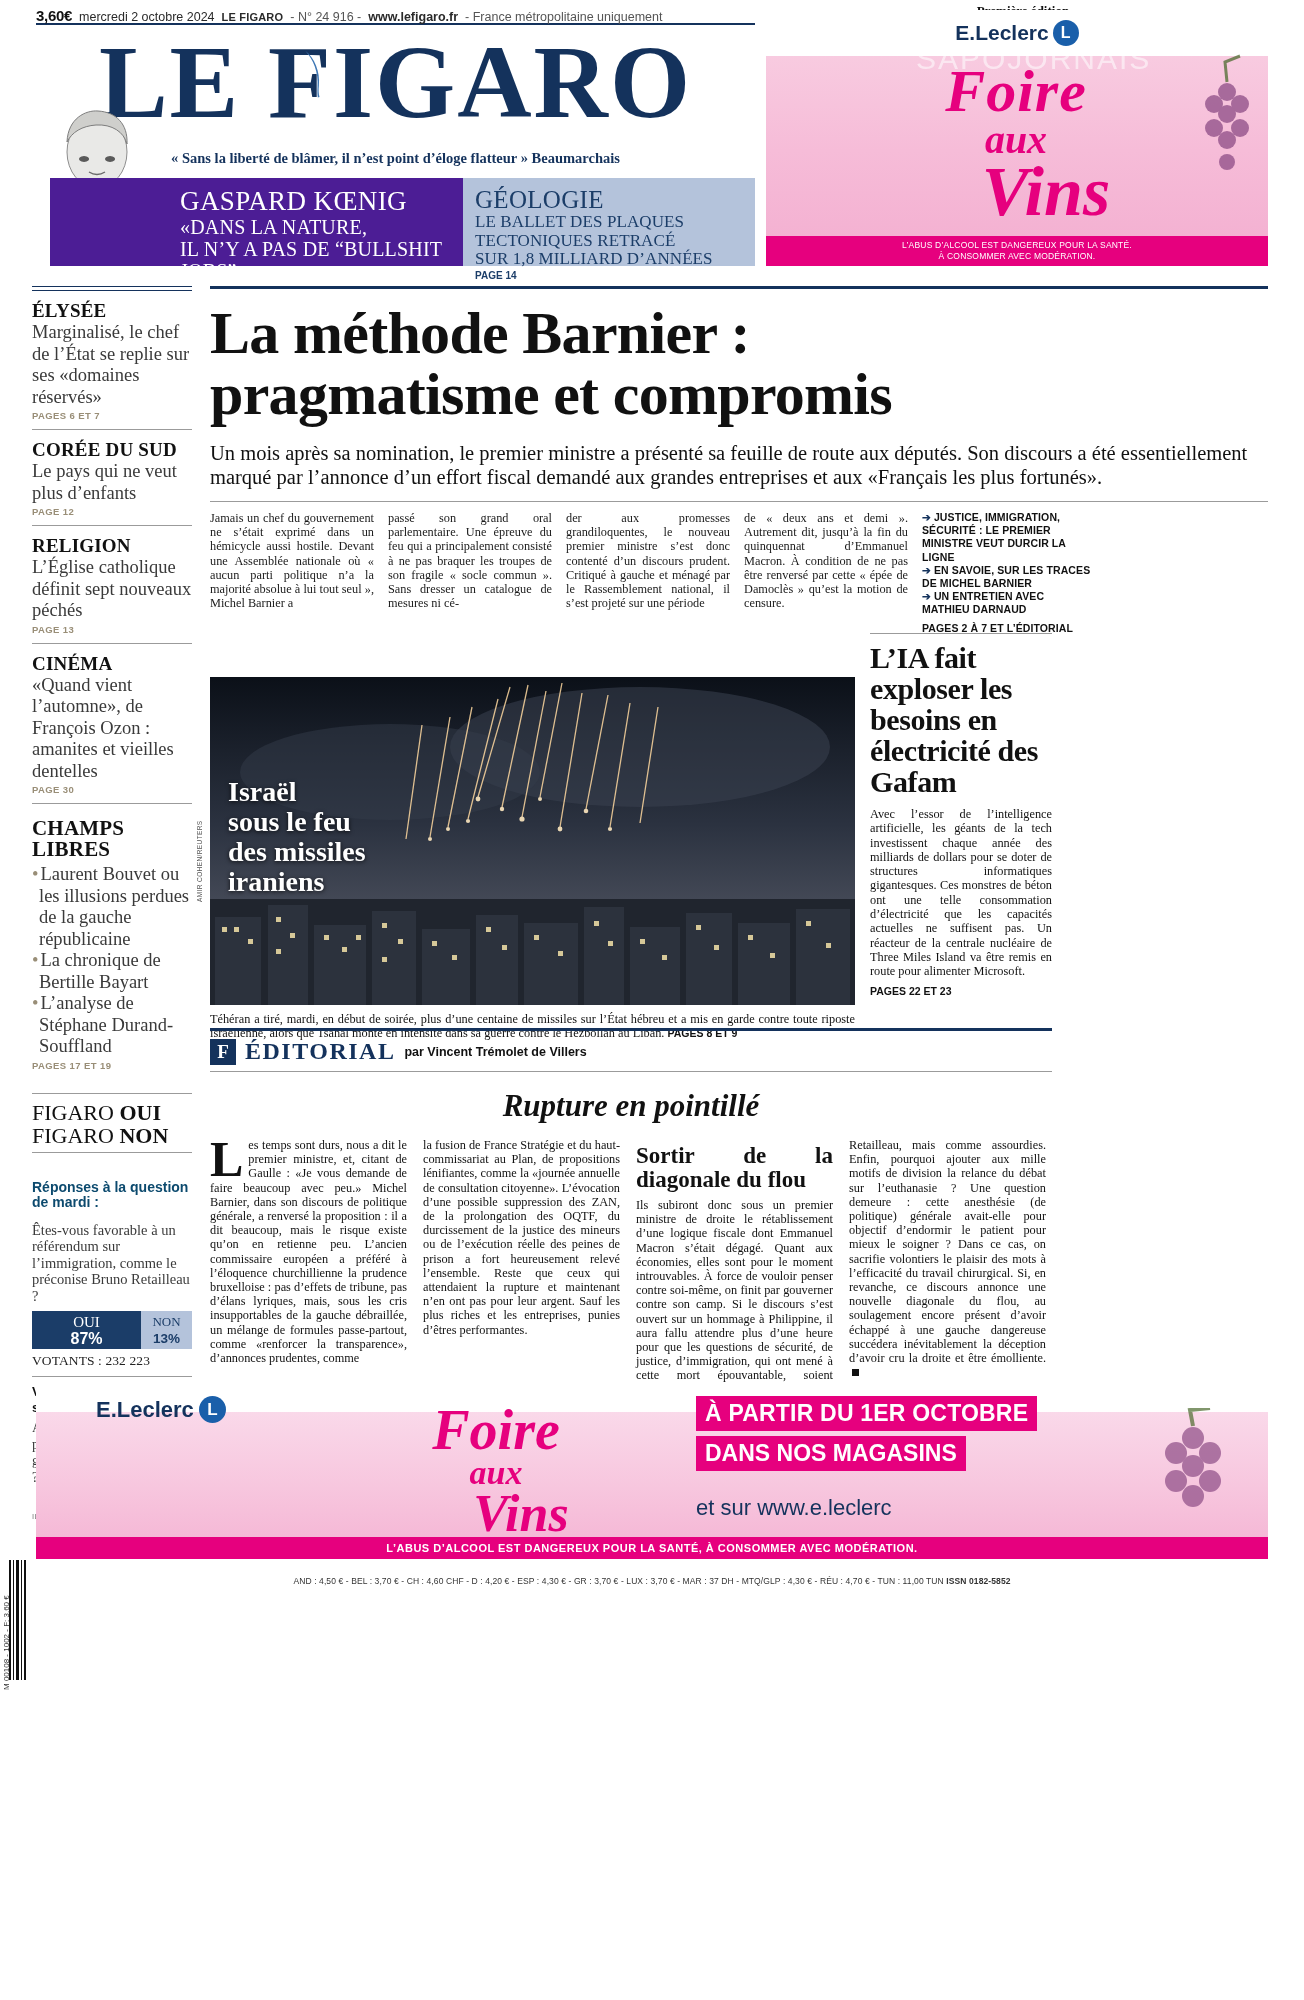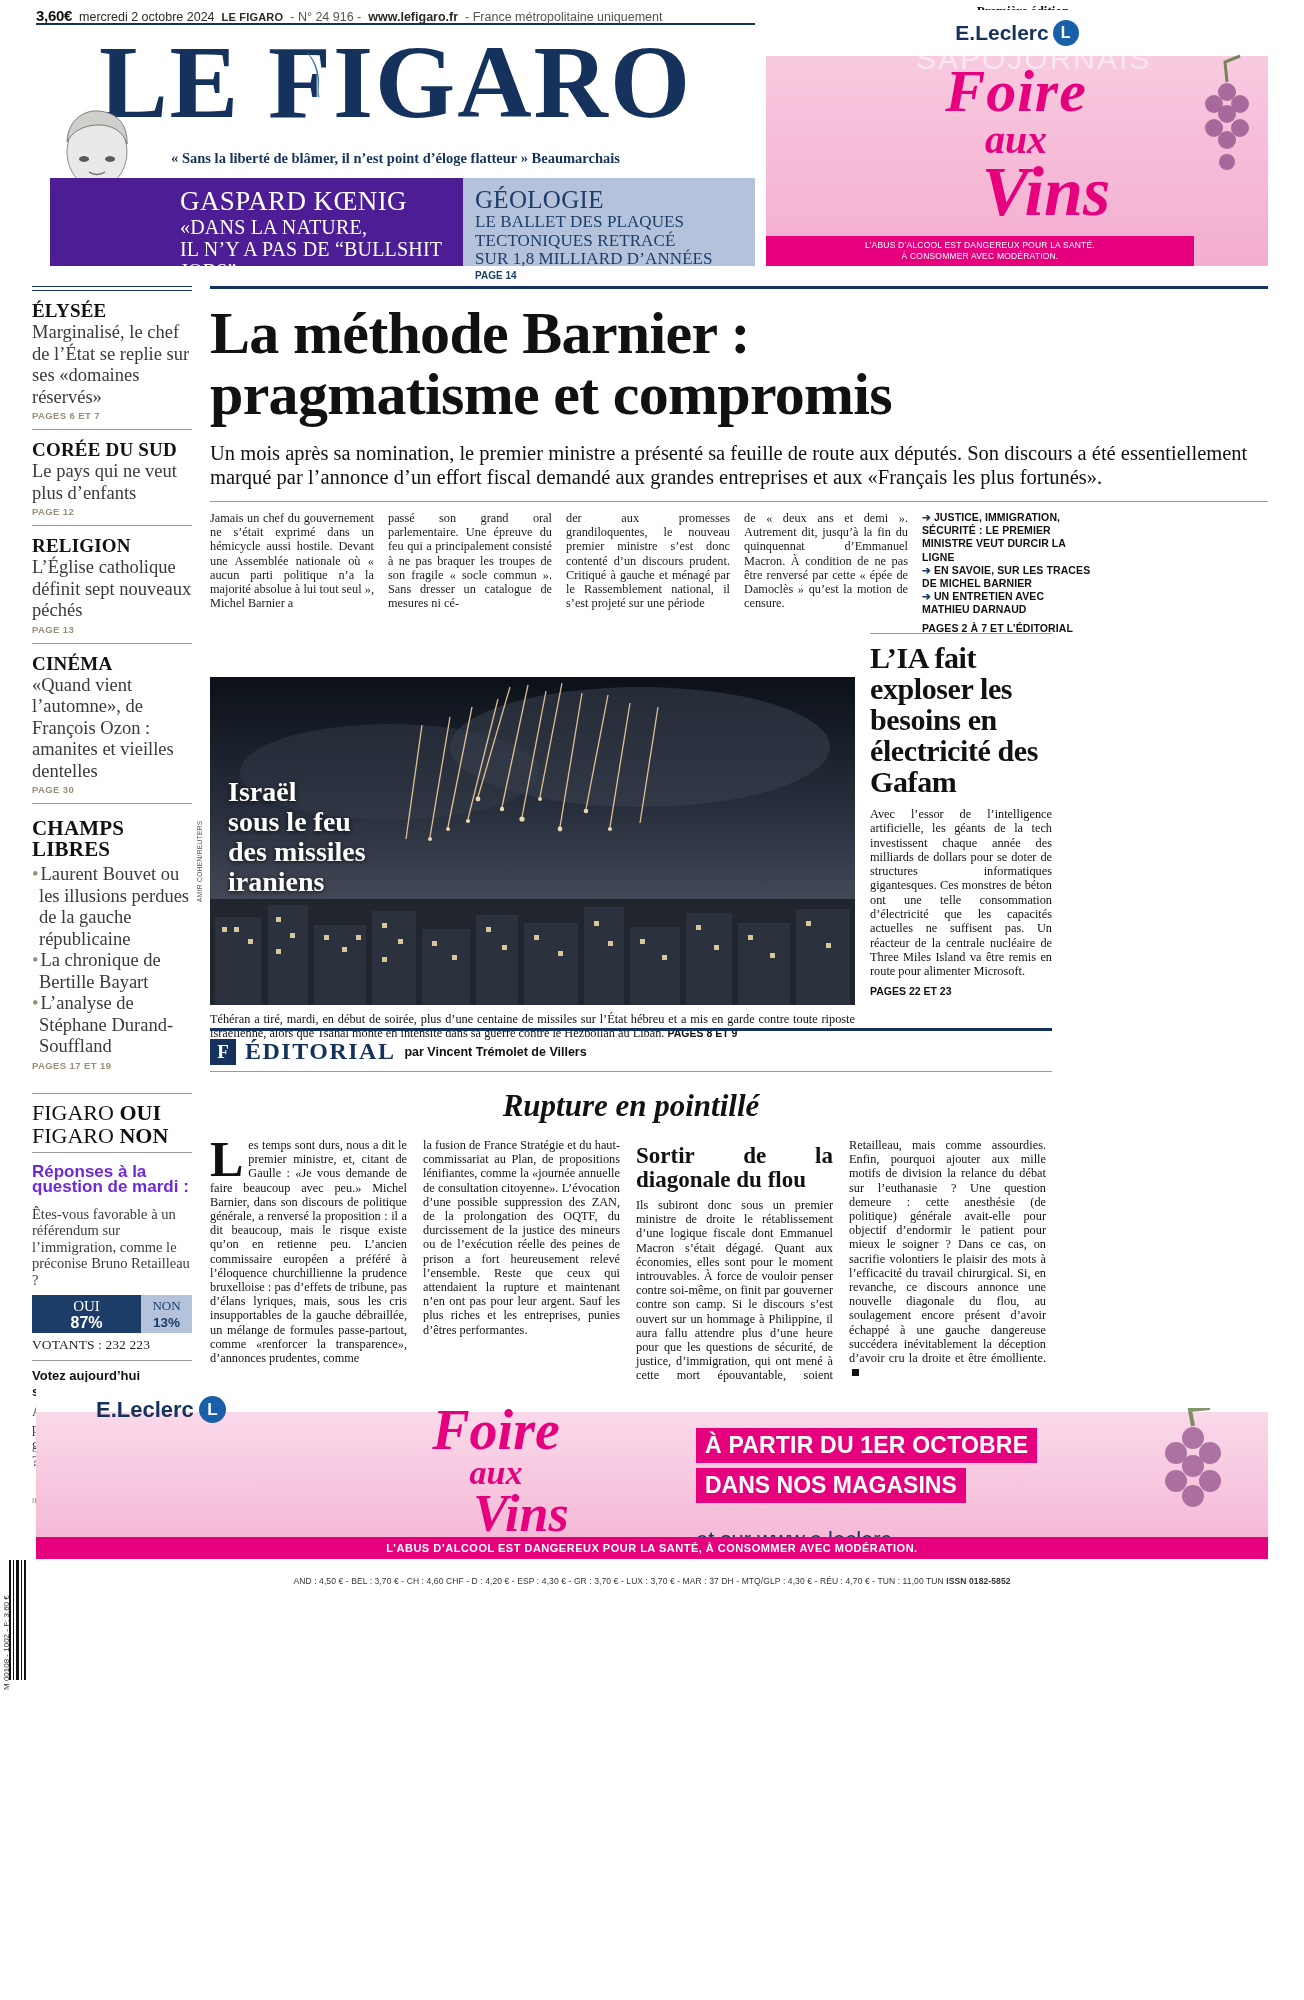--- a/index.html
+++ b/index.html
@@ -91,21 +91,21 @@
     display:flex;align-items:center;justify-content:center;font-family:"Liberation Sans",sans-serif;
     font-weight:bold;font-size:16px;}
   .foire {
     position:absolute; left:40px; top:52px; width:420px; text-align:center;
     color:#e6007e; font-family:"Liberation Serif",serif; font-style:italic; font-weight:bold;
   }
   .foire .l1 { font-size:60px; line-height:58px; letter-spacing:1px;}
   .foire .l2 { font-size:40px; line-height:40px;}
   .foire .l3 { font-size:70px; line-height:64px; margin-left:60px;}
   .topad .legal {
-    position:absolute; bottom:0; left:0; width:428px; background:#e6007e; color:#fff;
+    position:absolute; bottom:0; left:0; width:502px; background:#e6007e; color:#fff;
     font-family:"Liberation Sans",sans-serif; font-size:8.5px; text-align:center;
     padding:4px 6px; line-height:11px; letter-spacing:.2px;
   }
   .grapes { position:absolute; right:6px; top:42px; width:70px; height:130px; opacity:.75;}
   .sapo { position:absolute; left:150px; top:32px; font-family:"Liberation Sans",sans-serif;
     font-size:30px; color:#ffffff; opacity:.55; letter-spacing:2px; font-weight:normal;}
   .hr-dbl { height: 5px; border-top:1px solid #14325c; border-bottom:1px solid #14325c;}
 
   
   .leftcol { position: absolute; left: 32px; top: 286px; width: 160px; }
@@ -122,22 +122,22 @@
     line-height:21px; letter-spacing:.2px;}
   .champs-list { margin-top:4px; }
   .champs-list li { list-style:none; font-size:18.5px; line-height:21.5px; color:#3a3a3a;
     text-indent:-7px; padding-left:7px; }
   .champs-list li:before { content:"\2022"; color:#998e77; margin-right:2px;}
 
   
   .pollbox { margin-top: 14px; }
   .polltitle { font-size: 22px; line-height: 23px; color:#111; }
   .polltitle b { font-weight:bold; }
-  .pollq { font-family:"Liberation Sans",sans-serif; font-size: 17px; font-weight:bold;
-    line-height:15px; margin-top:6px; color:#6d28d9;}
+  .pollq { font-family:"Liberation Sans",sans-serif; font-size: 14px; font-weight:bold;
+    line-height:15px; margin-top:22px; color:#0c4a6e;}
   .pollq2 { font-size:14.5px; line-height:16.5px; color:#3a3a3a; margin-top:12px;}
   .pollbars { display:flex; height: 38px; margin-top: 7px; }
   .bar-oui { background:#1b3d68; color:#fff; width: 109px; }
   .bar-non { background:#b4c3db; color:#1b3d68; width: 51px; }
   .bar-oui .lab,.bar-non .lab { text-align:center; font-size:15px; line-height:16px; padding-top:3px;}
   .bar-oui .val,.bar-non .val { text-align:center; font-family:"Liberation Sans",sans-serif;
     font-weight:bold; font-size:16px; line-height:17px;}
   .bar-non .lab{font-size:13px;} .bar-non .val{font-size:13.5px;}
   .votants { font-size: 13.5px; margin-top: 4px; color:#222; letter-spacing:.1px;}
   .votehint { border-top:1px solid #9b9b9b; margin-top:7px; padding-top:7px;
@@ -214,21 +214,21 @@
   .bad-lec { position:absolute; left:60px; top:14px; display:flex; align-items:center; gap:5px;}
   .bad-lec .txt { font-family:"Liberation Sans",sans-serif; font-weight:bold; font-size:22px; color:#14325c;}
   .bad-lec .disc { width:27px;height:27px;border-radius:50%;background:#1a5faa;color:#fff;
     display:flex;align-items:center;justify-content:center;font-family:"Liberation Sans",sans-serif;
     font-weight:bold;font-size:17px;}
   .bad-foire { position:absolute; left:300px; top:22px; color:#e6007e; font-style:italic;
     font-weight:bold; font-family:"Liberation Serif",serif; text-align:center; width:320px;}
   .bad-foire .l1{font-size:56px;line-height:52px;}
   .bad-foire .l2{font-size:34px;line-height:34px;}
   .bad-foire .l3{font-size:52px;line-height:48px;margin-left:50px;}
-  .bad-right { position:absolute; left:660px; top:46px; width:420px;}
+  .bad-right { position:absolute; left:660px; top:14px; width:420px;}
   .bad-right .r1 { background:#e6007e; color:#fff; font-family:"Liberation Sans",sans-serif;
     font-weight:bold; font-size:23px; padding:4px 9px; display:inline-block; letter-spacing:.2px;}
   .bad-right .r2 { background:#e6007e; color:#fff; font-family:"Liberation Sans",sans-serif;
     font-weight:bold; font-size:23px; padding:4px 9px; display:inline-block; margin-top:5px;}
   .bad-right .r3 { color:#14325c; font-family:"Liberation Sans",sans-serif; font-size:22px; margin-top:24px;}
   .bad-legal { position:absolute; left:0; bottom:0; width:1232px; background:#e6007e; color:#fff;
     text-align:center; font-family:"Liberation Sans",sans-serif; font-weight:bold; font-size:11px;
     padding:5px; letter-spacing:.5px;}
   .badgrapes { position:absolute; right:20px; top:26px; width:110px; height:115px; opacity:.7;}
 

